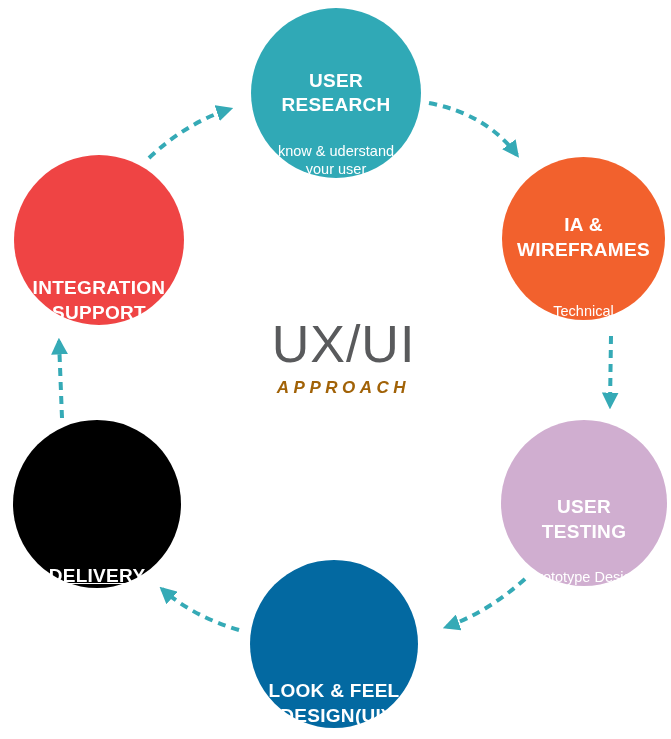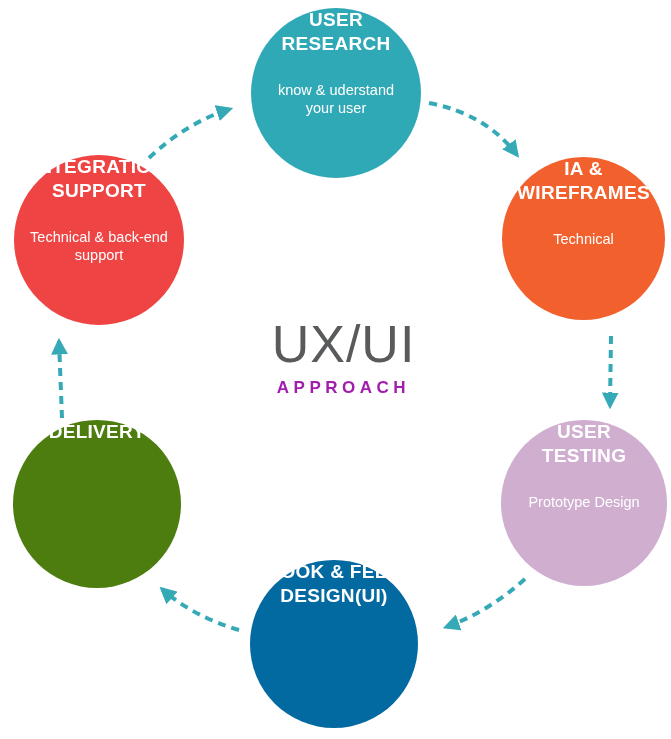--- a/index.html
+++ b/index.html
@@ -12,21 +12,21 @@
     width: 671px;
     height: 739px;
     overflow: hidden;
   }
   .circle {
     position: absolute;
     border-radius: 50%;
     display: flex;
     flex-direction: column;
     align-items: center;
-    justify-content: flex-start;
+    justify-content: flex-end;
     text-align: center;
     color: #ffffff;
   }
   .circle .title {
     font-size: 19px;
     font-weight: bold;
     line-height: 1.28;
     white-space: pre-line;
     letter-spacing: 0.3px;
   }
@@ -85,51 +85,49 @@
 
 <div class="stage" style="background-color: rgb(255, 255, 255);">
 
   <div class="circle c-research" style="background-color: rgb(48, 169, 182);">
     <div class="title">USER
 RESEARCH</div>
     <div class="desc">know &amp; uderstand
 your user</div>
   </div>
 
-  <div class="circle c-wireframes" style="background-color: rgb(242, 97, 45);">
+  <div class="circle c-wireframes" style="background-color: rgb(242, 97, 45); gap: 16px;">
     <div class="title">IA &amp;
 WIREFRAMES</div>
     <div class="desc">Technical</div>
   </div>
 
   <div class="circle c-testing" style="background-color: rgb(208, 174, 208);">
     <div class="title">USER
 TESTING</div>
     <div class="desc">Prototype Design</div>
   </div>
 
   <div class="circle c-lookfeel" style="background-color: #0369a1;">
     <div class="title">LOOK &amp; FEEL
 DESIGN(UI)</div>
   </div>
 
-  <div class="circle c-delivery" style="background-color: #4d7c0f;">
+  <div class="circle c-delivery" style="background-color: #000000; text-decoration: underline;">
     <div class="title">DELIVERY</div>
   </div>
 
   <div class="circle c-integration" style="background-color: #ef4444;">
     <div class="title">INTEGRATION
 SUPPORT</div>
-    <div class="desc">Technical &amp; back-end
-support</div>
   </div>
 
   <div class="center-block">
     <div class="center-title" style="color: rgb(89, 90, 92);">UX/UI</div>
-    <div class="center-subtitle" style="color: #a21caf;">APPROACH</div>
+    <div class="center-subtitle" style="color: #a16207; font-style: italic;">APPROACH</div>
   </div>
 
   <svg class="arrows" viewBox="0 0 671 739" xmlns="http://www.w3.org/2000/svg">
     <defs>
       <marker id="arrowhead" viewBox="0 0 10 10" refX="8" refY="5" markerWidth="4.2" markerHeight="4.2" orient="auto" markerUnits="strokeWidth">
         <path d="M 0 0 L 10 5 L 0 10 z" style="fill: rgb(53, 170, 182);"></path>
       </marker>
     </defs>
     <path class="arrow-path" d="M 429 103 Q 486 114 517 155" marker-end="url(#arrowhead)" style="stroke: rgb(53, 170, 182);"></path>
     <path class="arrow-path" d="M 611 336 L 610 406" marker-end="url(#arrowhead)" style="stroke: rgb(53, 170, 182);"></path>

